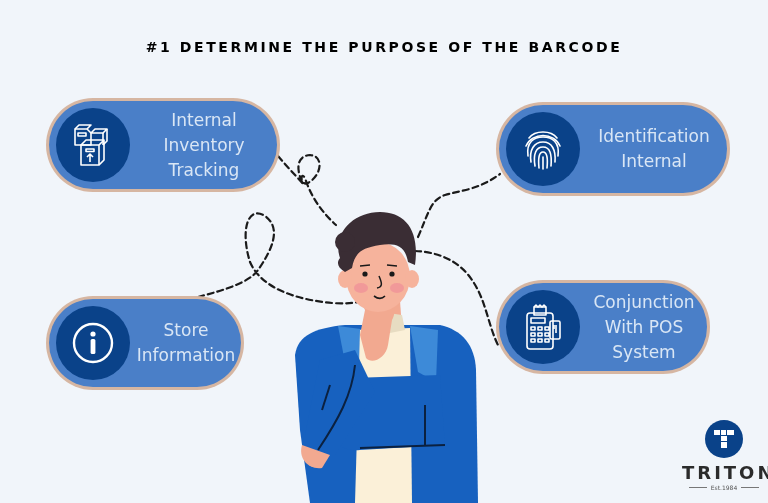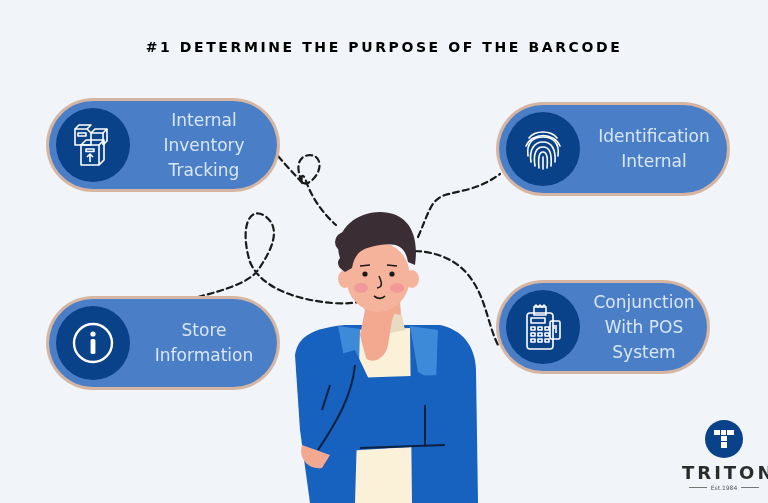--- a/index.html
+++ b/index.html
@@ -158,21 +158,21 @@
       <path d="M11,36 C9,24 14,16 23,16 C32,16 36,24 35,36"></path>
       <path d="M15,40 C13,28 16,21 23,21 C30,21 32,28 31,40"></path>
       <path d="M19,42 C18,32 19,26 23,26 C27,26 28,32 27,42"></path>
       <path d="M23,31 L23,43"></path>
     </svg>
   </div>
   <div class="label">Identification
 Internal</div>
 </div>
 
-<div class="pill" style="left:49px; top:299px; width:228px;">
+<div class="pill" style="left:49px; top:299px; width:192px;">
   <div class="circle">
     <svg width="44" height="44" viewBox="0 0 44 44">
       <circle cx="22" cy="22" r="19" fill="none" stroke="#ffffff" stroke-width="2.4"></circle>
       <circle cx="22" cy="13" r="2.6" fill="#ffffff"></circle>
       <rect x="19.6" y="18" width="4.8" height="15" rx="1.5" fill="#ffffff"></rect>
     </svg>
   </div>
   <div class="label">Store
 Information</div>
 </div>

